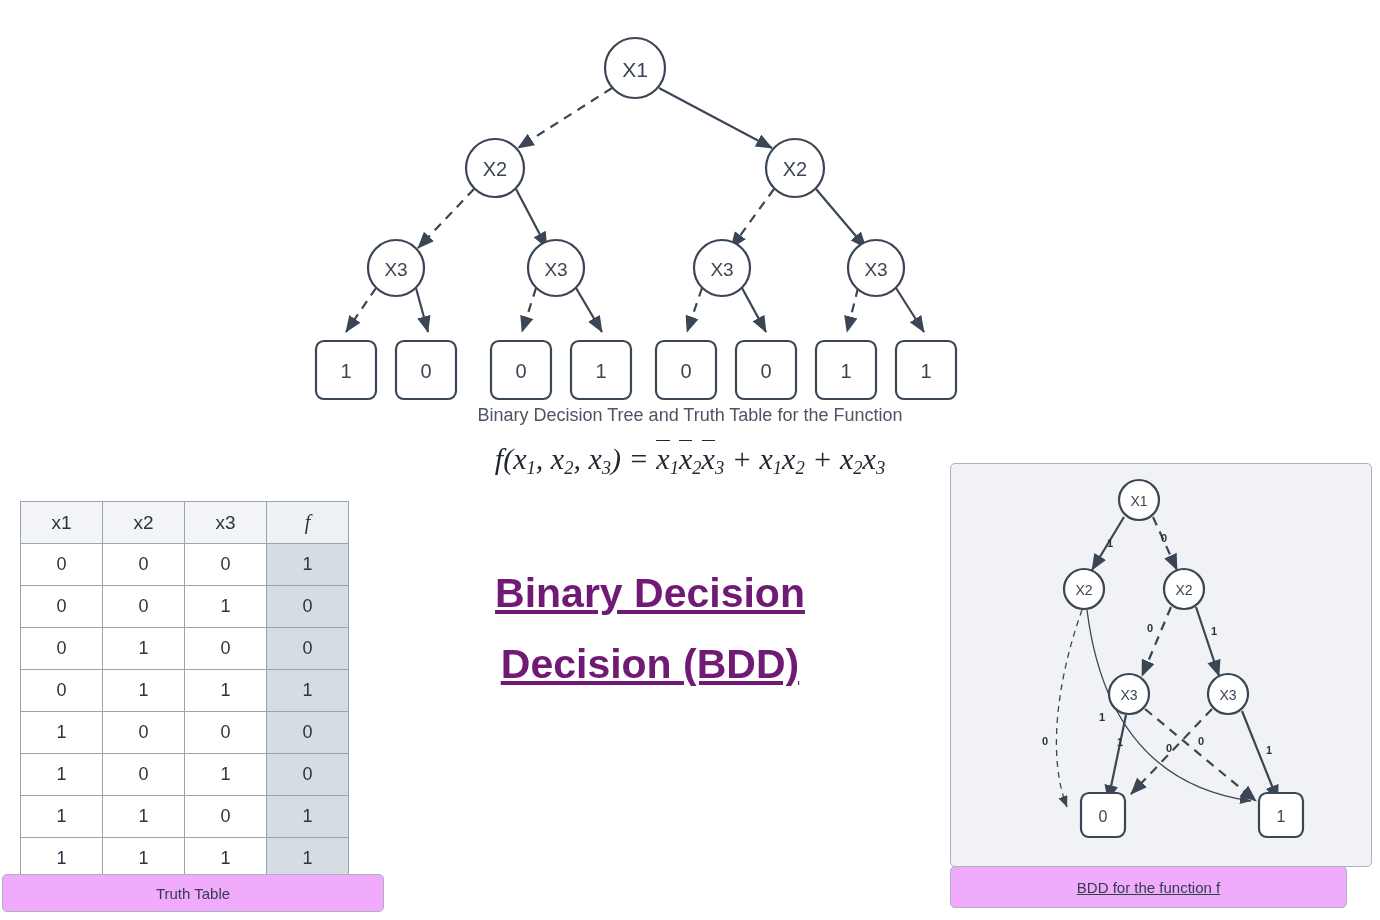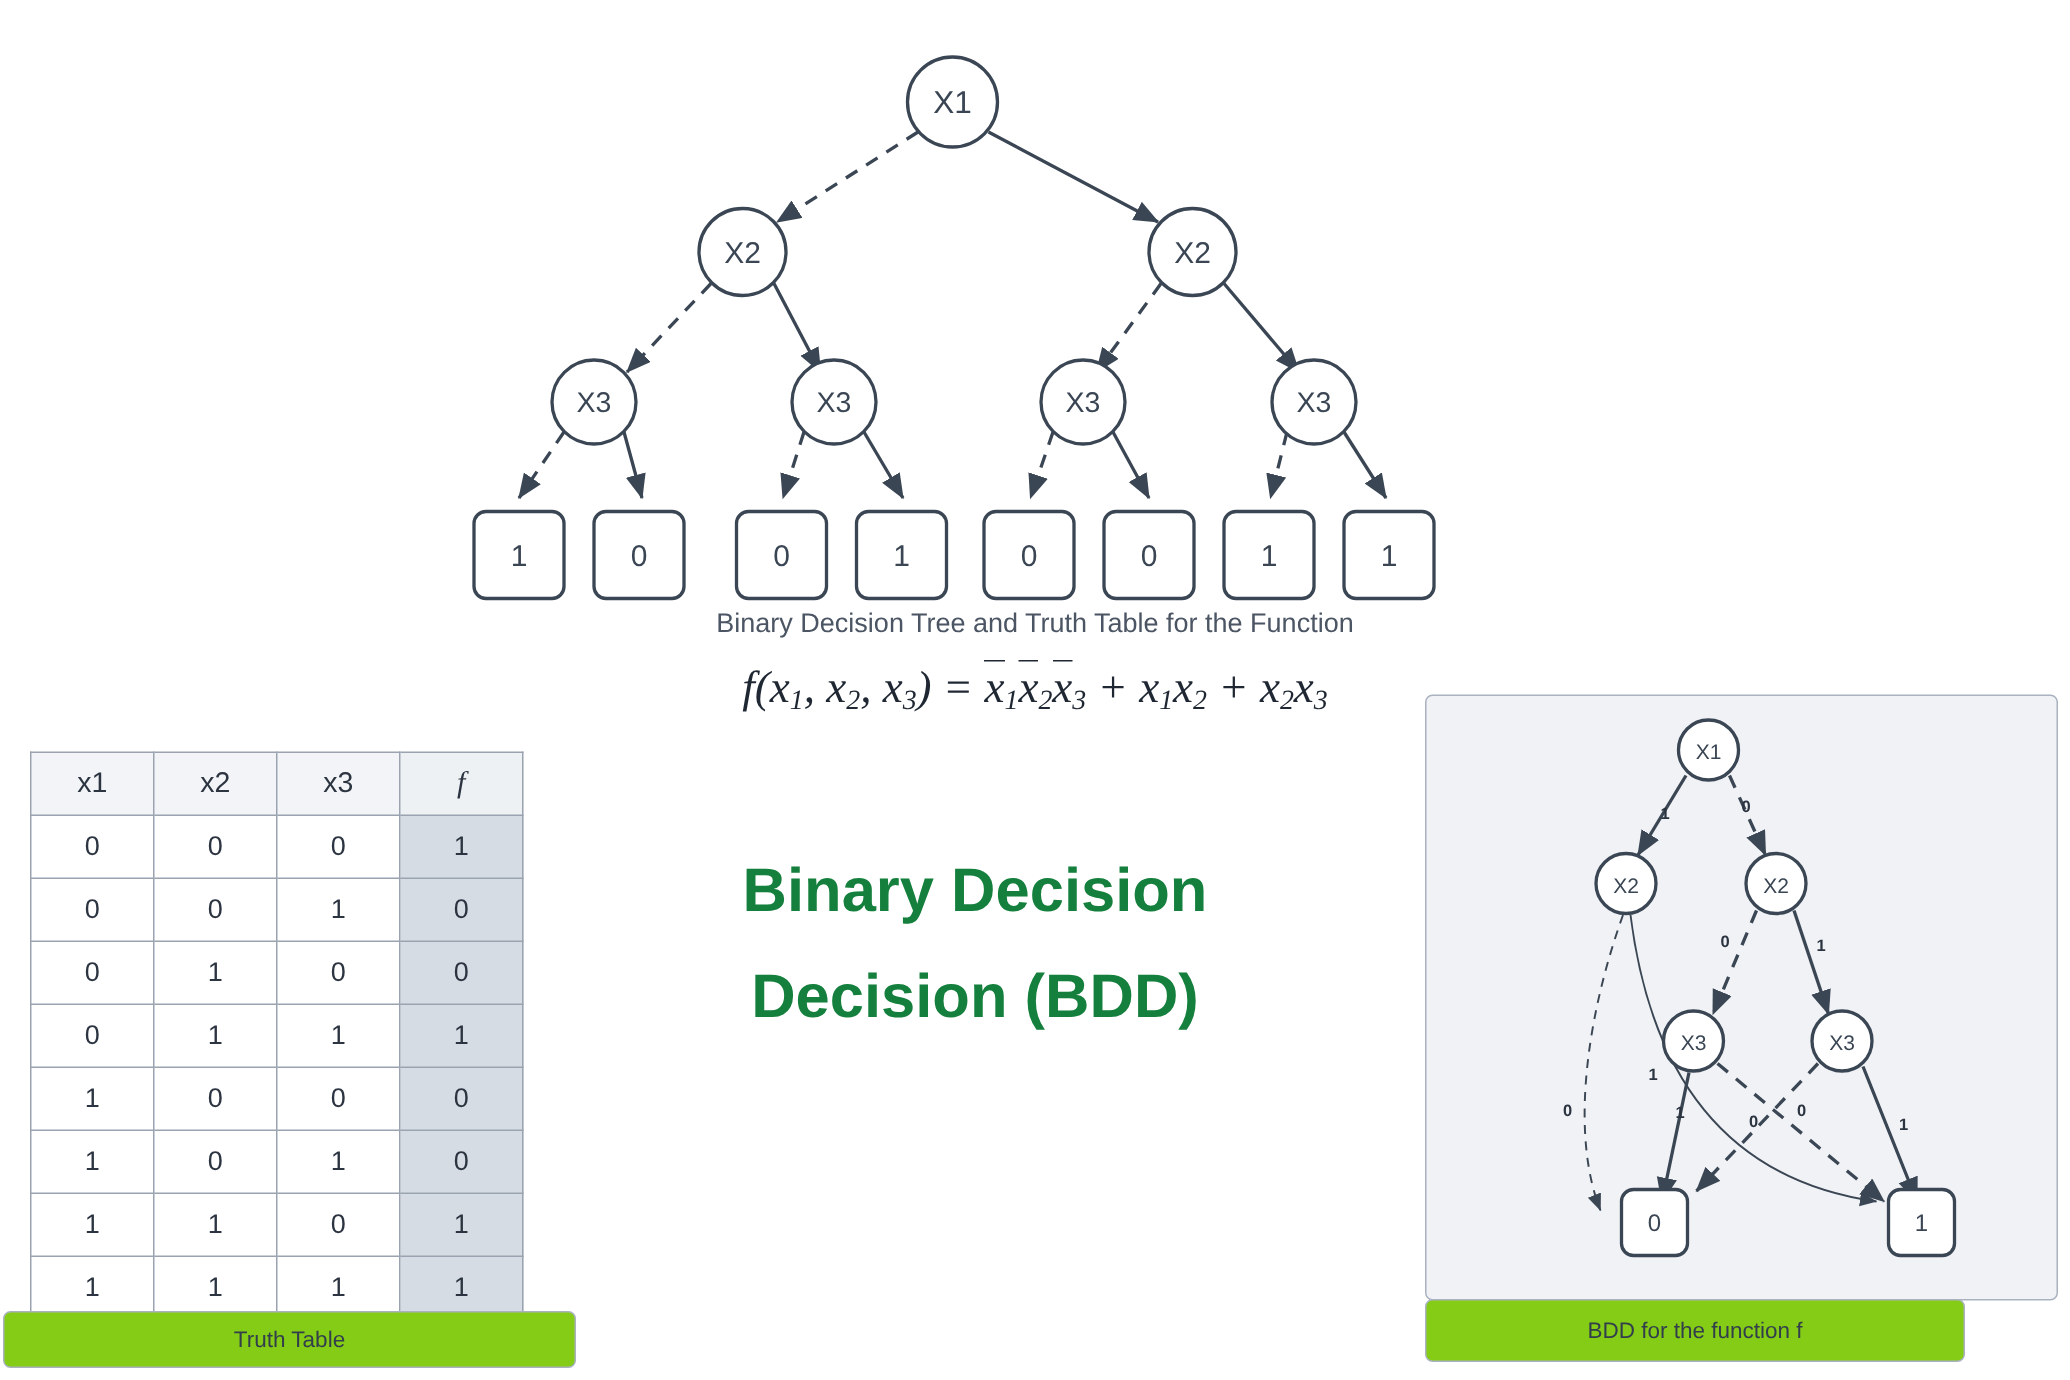--- a/index.html
+++ b/index.html
@@ -152,51 +152,53 @@
     font-family: "Liberation Serif", serif;
     font-size: 20px;
   }
 
   
   .caption-bar {
     position: absolute;
     box-sizing: border-box;
     border: 1px solid #aab2c0;
     border-radius: 5px;
-    background: #84cc16;
+    background: #f0abfc;
     display: flex;
     align-items: center;
     justify-content: center;
     font-size: 15px;
     color: #323e4c;
   }
   #truth-caption-bar {
     left: 2px;
     top: 874px;
     width: 382px;
     height: 38px;
   }
   #bdd-caption-bar {
     left: 950px;
     top: 866px;
-    width: 360px;
+    width: 397px;
     height: 42px;
+    text-decoration: underline;
   }
 
   
   #center-heading {
     position: absolute;
     left: 420px;
     top: 558px;
     width: 460px;
     text-align: center;
     font-size: 41px;
     font-weight: bold;
-    color: #15803d;
+    color: #701a75;
     line-height: 1.72;
+    text-decoration: underline;
   }
 
   
   #bdd-panel {
     position: absolute;
     left: 950px;
     top: 463px;
     width: 422px;
     height: 404px;
     box-sizing: border-box;

